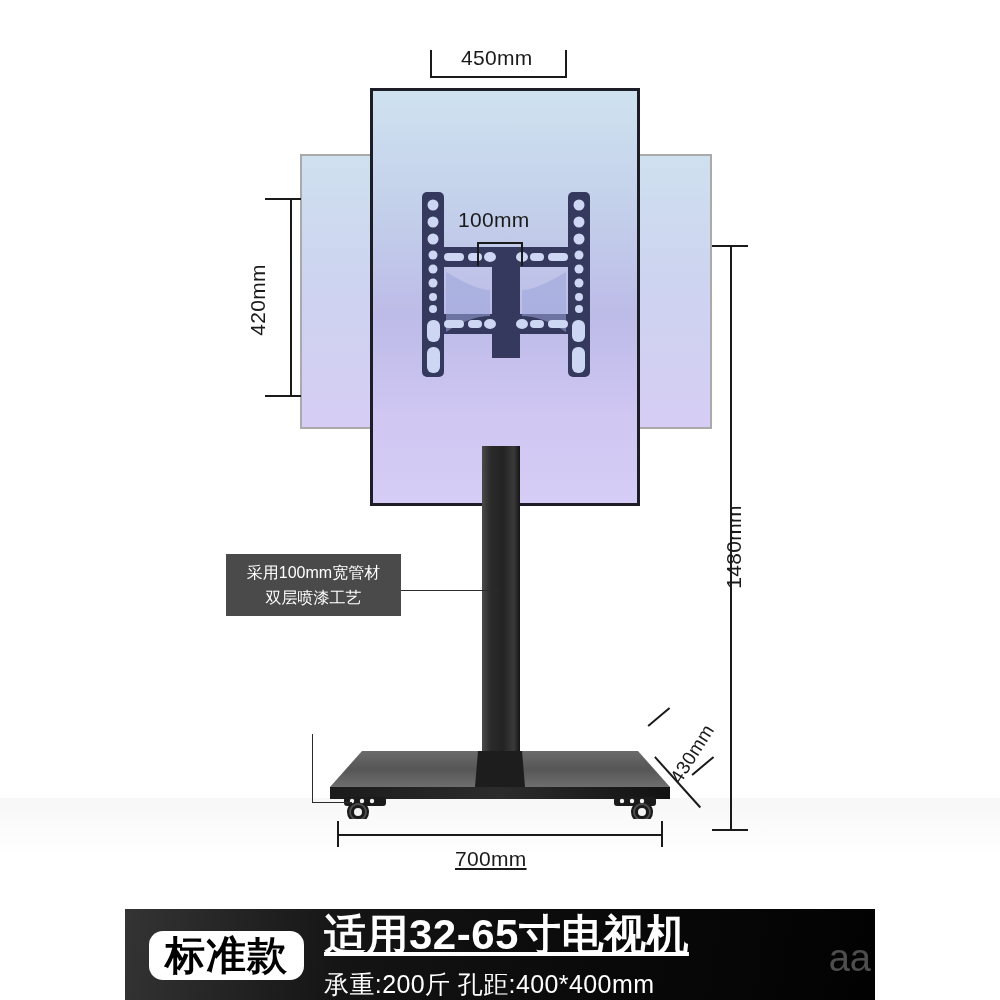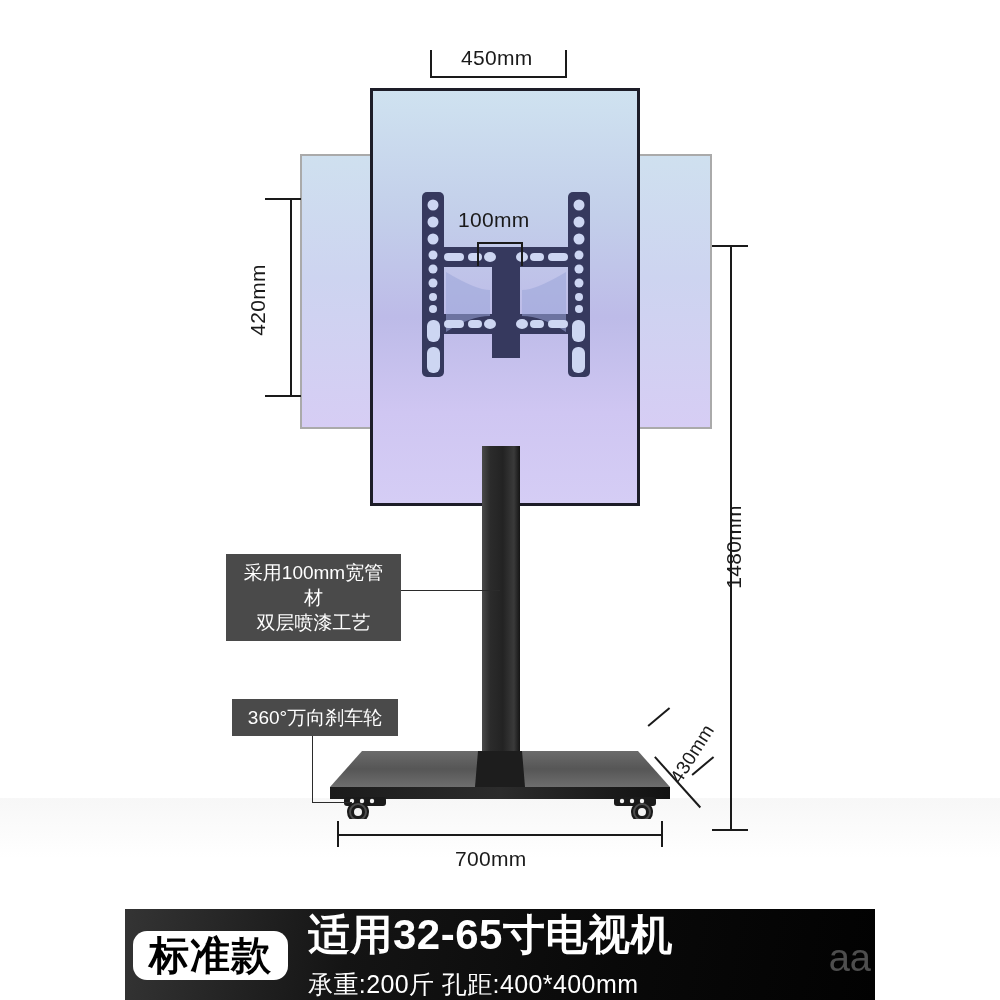--- a/index.html
+++ b/index.html
@@ -56,39 +56,39 @@
   .dim-v{width:1.6px;}
   .dim-label{
     position:absolute;color:#1a1a1a;font-size:21px;letter-spacing:.3px;
     white-space:nowrap;background:transparent;
   }
   .dim-label.sm{font-size:19px;}
 
   
   .callout{
     position:absolute;background:#4a4a4a;color:#ffffff;
-    font-size:19px;line-height:25px;text-align:center;
+    font-size:16px;line-height:25px;text-align:center;
     padding:6px 12px;box-sizing:border-box;white-space:pre-line;
     font-family:"Liberation Sans","DejaVu Sans",sans-serif;
   }
   .leader{position:absolute;background:#2b2b2b;}
 
   
   .banner{
     position:absolute;left:125px;top:893px;width:750px;height:93px;
     background:linear-gradient(100deg,#343434 0%,#141414 30%,#090909 65%,#020202 100%);
     display:flex;align-items:center;
   }
   .badge{
-    margin-left:8px;background:#ffffff;color:#000000;
+    margin-left:24px;background:#ffffff;color:#000000;
     border-radius:14px;padding:2px 16px;
     font-size:40px;font-weight:bold;letter-spacing:1px;line-height:1.12;
   }
   .banner-txt{margin-left:20px;color:#ffffff;}
-  .banner-l1{font-size:42px;font-weight:bold;letter-spacing:.5px;line-height:1.05;}
+  .banner-l1{font-size:42px;font-weight:bold;letter-spacing:.5px;line-height:1.05;text-decoration:underline;}
   .banner-l2{font-size:25px;letter-spacing:.4px;margin-top:14px;line-height:1.1;}
   .watermark{
     position:absolute;right:4px;bottom:22px;color:#8c8c8c;font-size:38px;opacity:.55;
   }
 </style>
 </head>
 <body>
 
 <div id="stage">
 
@@ -223,29 +223,28 @@
   <div class="dim-label" style="left:692px;top:519px;transform:rotate(-90deg);transform-origin:center;">1480mm</div>
 
   <div class="dim-line dim-h" style="left:655px;top:740px;width:68px;transform:rotate(48deg);transform-origin:left center;"></div>
   <div class="dim-line dim-h" style="left:648px;top:709px;width:28px;transform:rotate(-40deg);transform-origin:left center;"></div>
   <div class="dim-line dim-h" style="left:692px;top:758px;width:28px;transform:rotate(-40deg);transform-origin:left center;"></div>
   <div class="dim-label sm" style="left:660px;top:727px;transform:rotate(-58deg);transform-origin:center;">430mm</div>
 
   <div class="dim-line dim-h" style="left:337px;top:818px;width:325px;"></div>
   <div class="dim-line dim-v" style="left:337px;top:805px;height:26px;"></div>
   <div class="dim-line dim-v" style="left:661px;top:805px;height:26px;"></div>
-  <div class="dim-label" style="left:455px;top:831px;">700mm</div>
+  <div class="dim-label" style="left:455px;top:831px;text-decoration:underline;">700mm</div>
 
   <div class="leader" style="left:400px;top:574px;width:100px;height:1.4px;"></div>
   <div class="callout" style="left:226px;top:538px;width:175px;">采用100mm宽管材
 双层喷漆工艺</div>
 
   <div class="leader" style="left:312px;top:718px;width:1.4px;height:68px;"></div>
   <div class="leader" style="left:312px;top:786px;width:40px;height:1.4px;"></div>
-  <div class="callout" style="left:232px;top:683px;width:166px;">360°万向刹车轮</div>
 
   <div class="banner">
     <div class="badge">标准款</div>
     <div class="banner-txt">
       <div class="banner-l1">适用32-65寸电视机</div>
       <div class="banner-l2">承重:200斤  孔距:400*400mm</div>
     </div>
     <div class="watermark">aa</div>
   </div>
 

